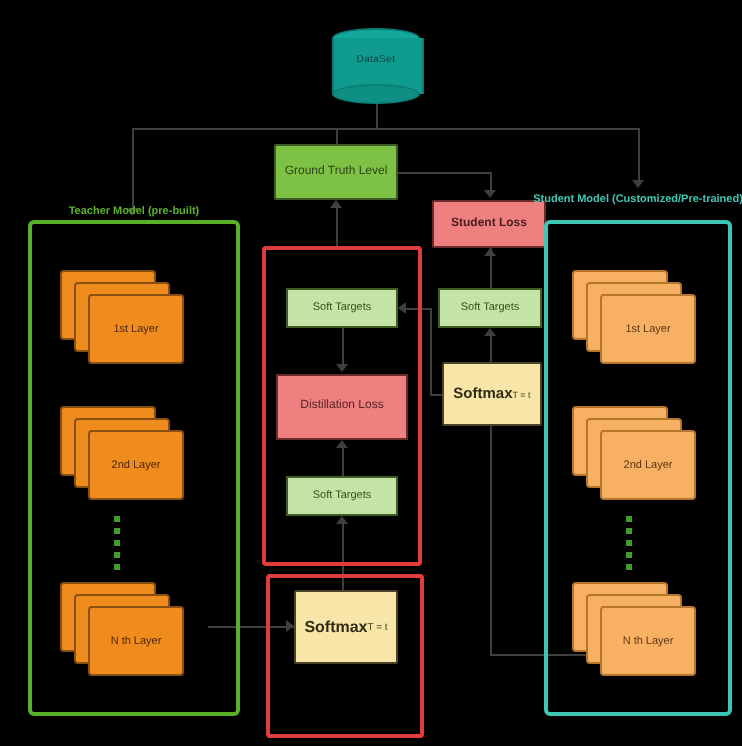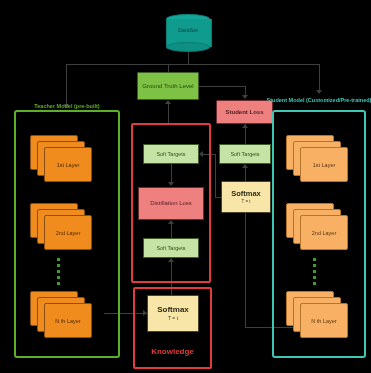--- a/index.html
+++ b/index.html
@@ -4,21 +4,21 @@
 <style>
   html,body{margin:0;padding:0;background:#000;}
   body{width:371px;height:373px;overflow:hidden;font-family:"Liberation Sans",sans-serif;}
   #stage{position:relative;width:371px;height:373px;background:#000;}
 
   .abs{position:absolute;box-sizing:border-box;}
 
   
   .box{
     position:absolute;box-sizing:border-box;
-    display:flex;flex-direction:column;align-items:center;justify-content:center;
+    display:flex;align-items:center;justify-content:center;
     text-align:center;line-height:1.15;
     border:1px solid #333;
     color:#333;
   }
 
   
   #dataset{position:absolute;left:166px;top:14px;width:44px;height:36px;}
   #dataset .body{
     position:absolute;left:0;top:5px;width:44px;height:28px;
     background:#0f9b8e;border-left:1px solid #0b7d73;border-right:1px solid #0b7d73;
@@ -207,21 +207,20 @@
   </div>
   <div class="box" id="soft-bottom">
     <span>Soft Targets</span>
   </div>
 
   <div class="abs" id="knowledge-panel"></div>
   <div class="box" id="softmax-left">
     <span class="t1">Softmax</span>
     <span class="t2">T = t</span>
   </div>
-  <div class="abs" id="knowledge-title">Knowledge</div>
 
   <div class="box" id="soft-right">
     <span>Soft Targets</span>
   </div>
   <div class="box" id="softmax-right">
     <span class="t1">Softmax</span>
     <span class="t2">T = t</span>
   </div>
 
   <div class="abs" id="teacher-panel"></div>

